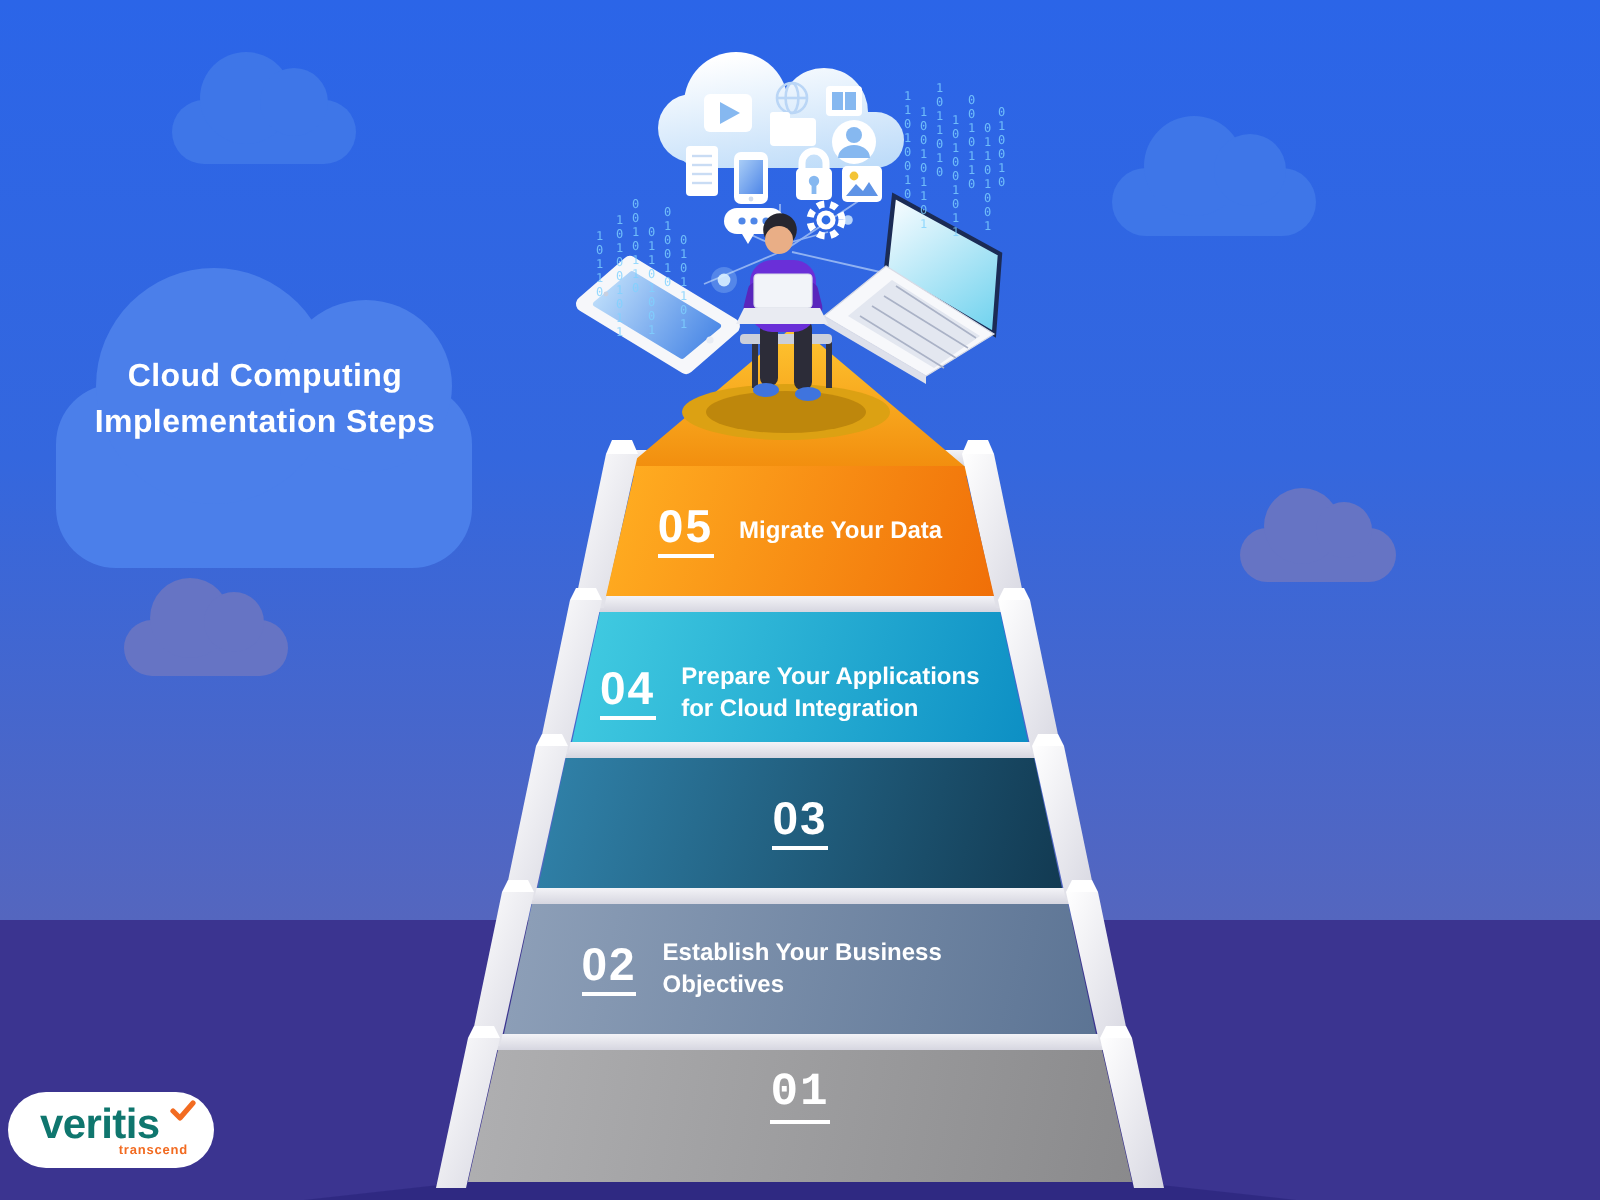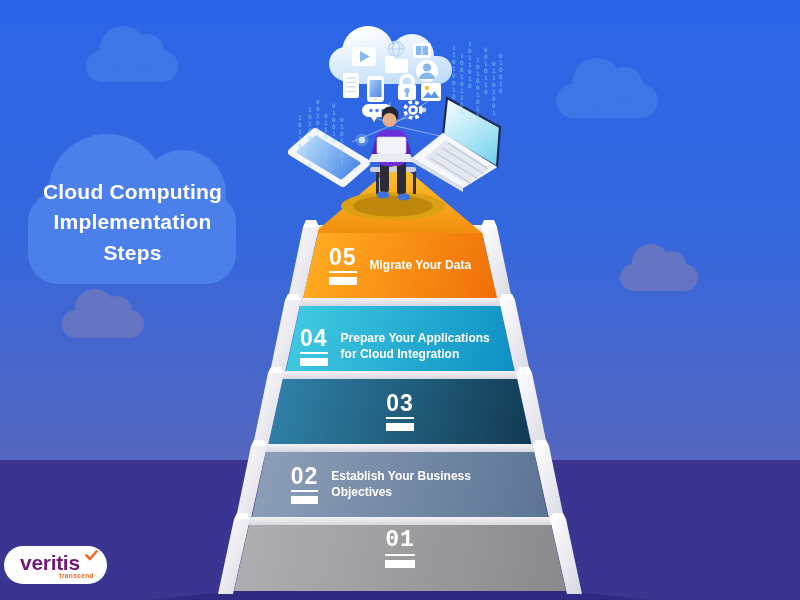--- a/index.html
+++ b/index.html
@@ -21,41 +21,41 @@
   .c3::before{width:38px;height:38px;top:-20px;left:12px;}
   .c3::after{width:28px;height:28px;top:-13px;right:12px;}
   .c4{left:62px;top:310px;width:82px;height:28px;background:#6674C4;}
   .c4::before{width:40px;height:40px;top:-21px;left:13px;}
   .c4::after{width:30px;height:30px;top:-14px;right:12px;}
 
   .title-cloud{position:absolute;left:28px;top:192px;width:208px;height:92px;background:#4B7FEA;border-radius:30px;}
   .title-cloud::before{content:"";position:absolute;width:118px;height:118px;border-radius:50%;background:#4B7FEA;top:-58px;left:20px;}
   .title-cloud::after{content:"";position:absolute;width:86px;height:86px;border-radius:50%;background:#4B7FEA;top:-42px;right:10px;}
   .title{position:absolute;left:30px;top:177px;width:205px;text-align:center;color:#fff;
-         font-size:21px;font-weight:bold;line-height:1.45;letter-spacing:.2px;}
+         font-size:16px;font-weight:bold;line-height:1.45;letter-spacing:.2px;}
 
   svg.art{position:absolute;left:0;top:0;}
 
   
   .srow{position:absolute;display:flex;align-items:center;justify-content:center;gap:13px;color:#fff;}
   .r5{left:318px;top:233px;width:164px;height:65px;}
   .r4{left:300px;top:314px;width:200px;height:65px;}
   .r3{left:283px;top:379px;width:234px;height:65px;}
   .r2{left:266px;top:452px;width:268px;height:65px;}
   .r1{left:249px;top:525px;width:302px;height:47px;font-family:Liberation Mono, monospace;}
-  .numwrap{display:inline-flex;flex-direction:column;align-items:stretch;}
+  .numwrap{display:inline-flex;flex-direction:row;align-items:stretch;}
   .num{font-size:23px;font-weight:bold;line-height:1;border-bottom:2.5px solid #fff;padding-bottom:2px;letter-spacing:1px;}
   .numbar{height:8px;background:#fff;margin-top:4px;width:100%;}
   .slabel{font-size:12px;font-weight:bold;line-height:1.28;text-align:left;}
   .r4 .slabel{max-width:178px;} .r3 .slabel{max-width:198px;}
   .r2 .slabel{max-width:178px;} .r1 .slabel{max-width:206px;}
 
   
   .logo{position:absolute;left:4px;top:546px;width:103px;height:38px;background:#fff;border-radius:19px;}
-  .brand{position:absolute;left:16px;top:5px;font-size:21px;font-weight:bold;color:#701a75;letter-spacing:-.3px;}
+  .brand{position:absolute;left:16px;top:5px;font-size:21px;font-weight:bold;color:#0f766e;letter-spacing:-.3px;}
   .tag{position:absolute;right:13px;bottom:5px;font-size:6.5px;font-weight:bold;color:#F26B21;letter-spacing:.4px;}
   .check{position:absolute;right:9px;top:4px;}
 </style>
 </head>
 <body>
 
 <div class="stage">
   <div class="ground"></div>
   <div class="cloud c1"></div>
   <div class="cloud c2"></div>

